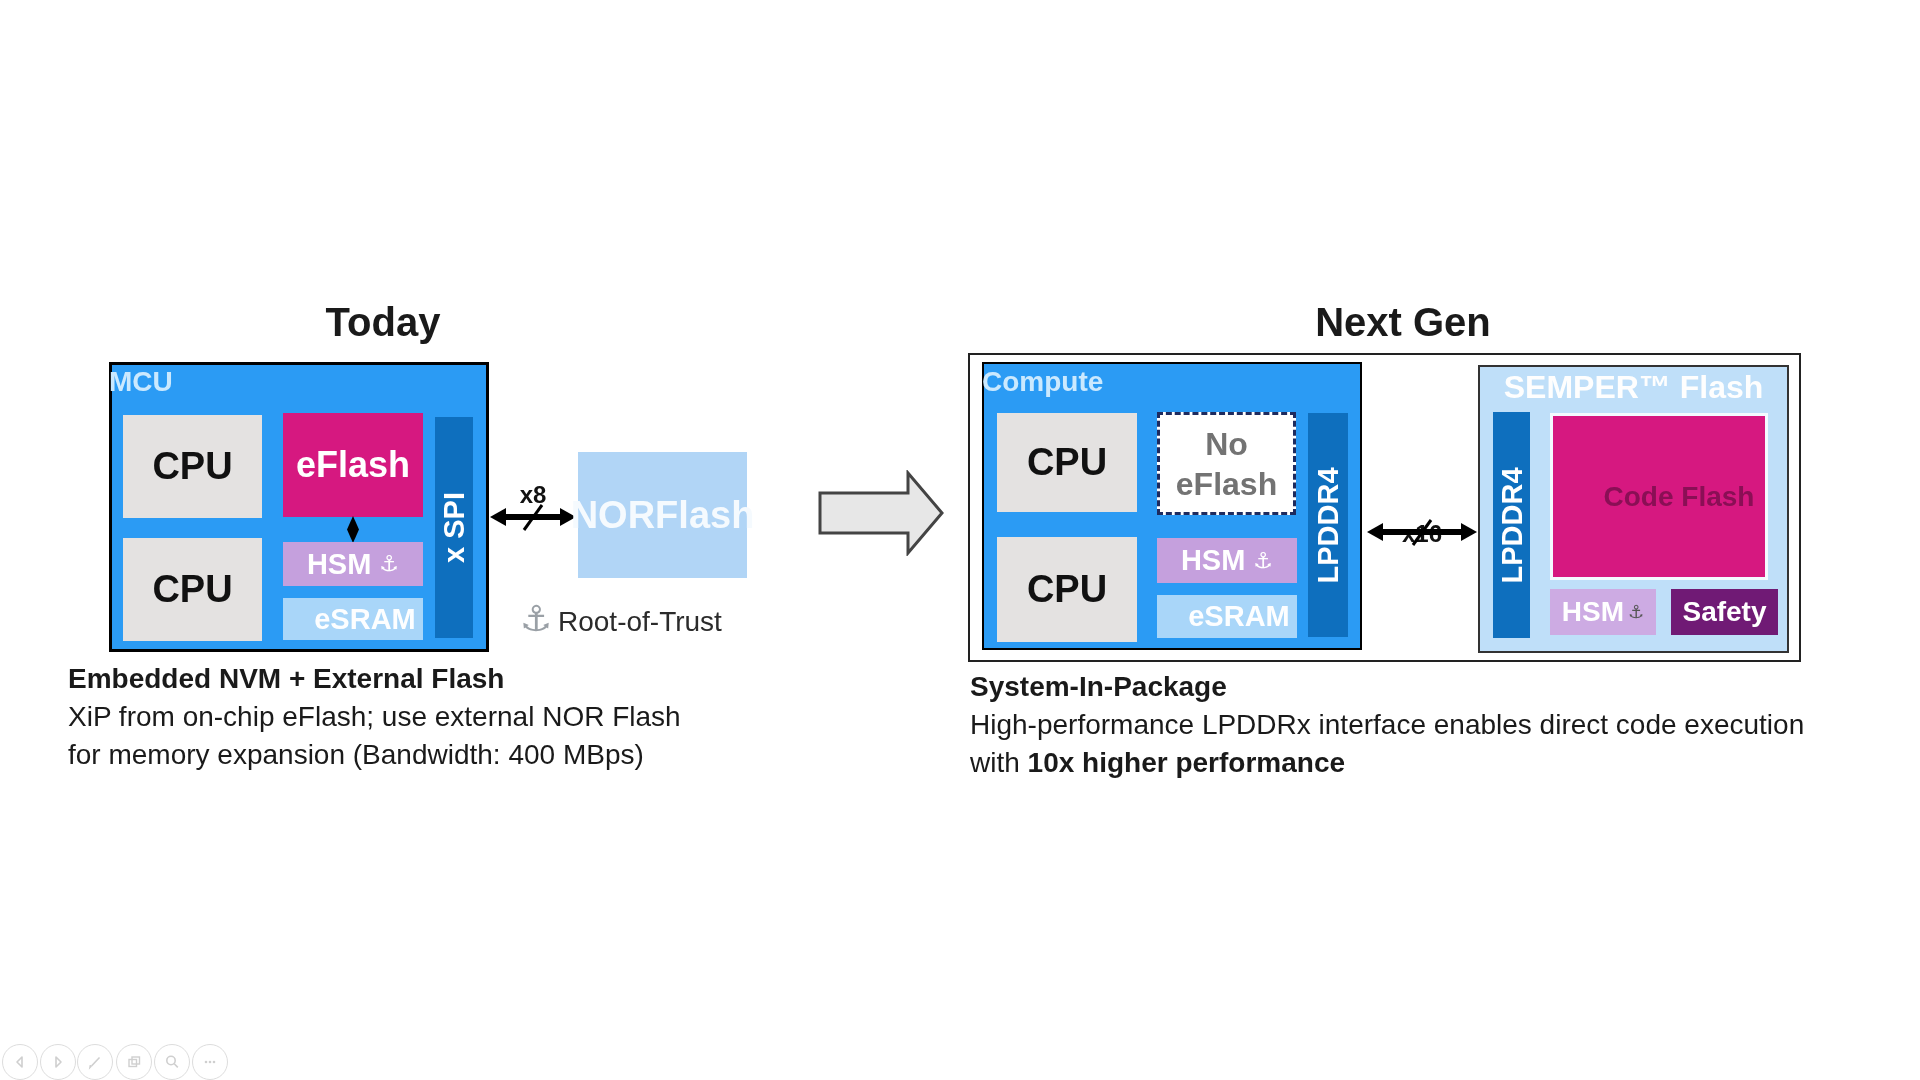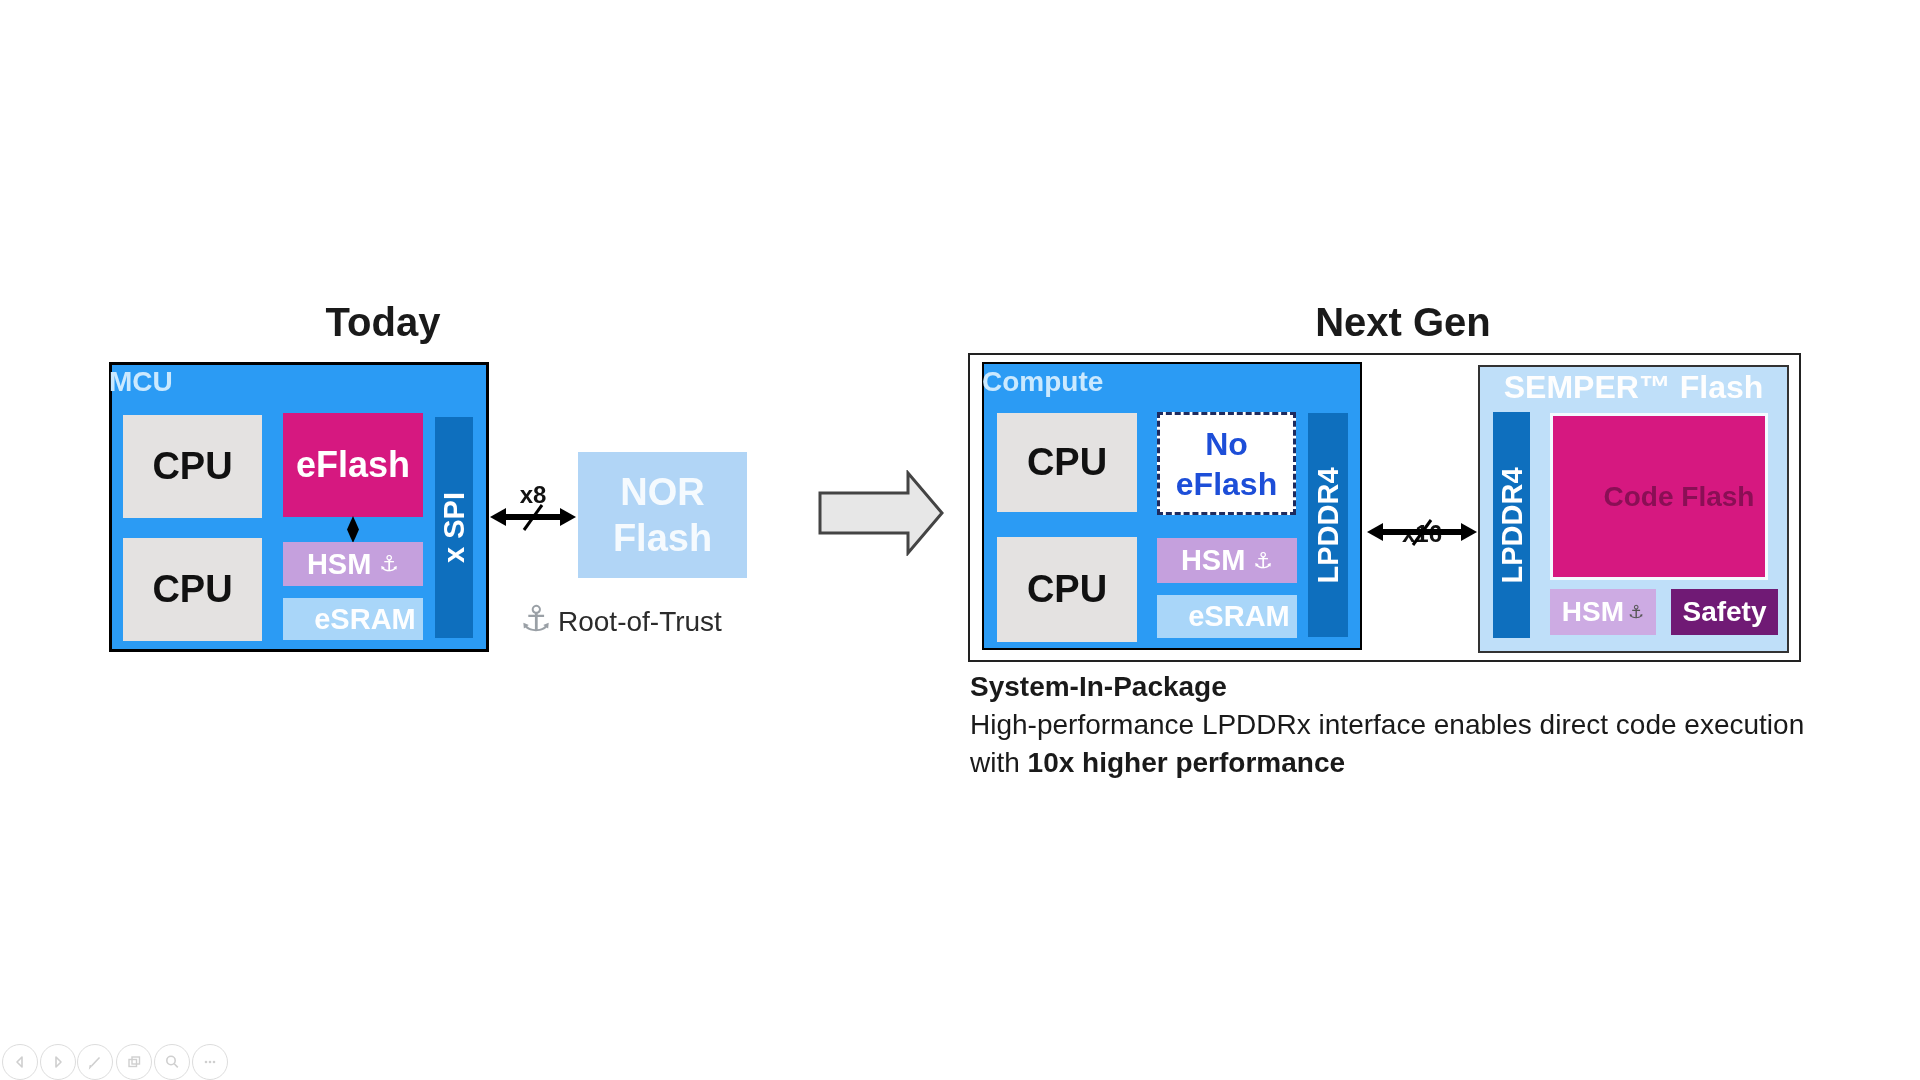--- a/index.html
+++ b/index.html
@@ -11,25 +11,25 @@
   .title{position:absolute;font-weight:bold;font-size:40px;color:#1a1a1a;text-align:center;}
   .bigblue{background:#2b9bf4;border:3px solid #000;}
   .blabel{position:absolute;text-align:left;font-weight:bold;font-size:28px;color:#cbe9fe;}
   .cpu{background:#e4e2e1;color:#111;font-size:38px;}
   .eflash{background:#d61880;color:#fff;font-size:36px;}
   .hsm{background:#c5a0dd;color:#fff;font-size:29px;gap:8px;}
   .esram{background:#a9d6f9;color:#fdfeff;font-size:29px;padding-left:24px;}
   .vbar{background:#0e6fbe;}
   .vbar span{display:block;white-space:nowrap;transform:rotate(-90deg);
              color:#fff;font-weight:bold;font-size:29px;}
-  .norflash{background:#b1d5f6;color:#f5fafe;font-size:38px;line-height:46px;flex-direction:column;}
+  .norflash{background:#b1d5f6;color:#f5fafe;font-size:38px;line-height:46px;flex-direction:row;}
   .buslabel{position:absolute;text-align:center;font-weight:bold;font-size:24px;color:#111;}
   .sip{position:absolute;box-sizing:border-box;border:2px solid #222;background:#fff;}
   .compute{background:#2b9bf4;border:2px solid #000;}
-  .noeflash{background:#fff;border:3px dashed #1e2b5e;color:#1d4ed8;font-size:32px;
+  .noeflash{background:#fff;border:3px dashed #1e2b5e;color:#737373;font-size:32px;
             line-height:40px;flex-direction:column;}
   .semper{background:#bfdff9;border:2px solid #333;}
   .semlabel{position:absolute;text-align:center;font-weight:bold;font-size:32px;color:#fefefe;}
   .codeflash{background:#d61880;border:3px solid #f4faff;color:#8a0f55;font-size:28px;font-weight:bold;}
   .hsm-s{background:#cdabe3;color:#fff;font-size:28px;gap:4px;}
   .safety{background:#701a75;color:#fff;font-size:28px;margin-left:8px;}
   .caption{position:absolute;font-size:28px;color:#1a1a1a;line-height:38px;white-space:nowrap;}
   .caption .hd{font-weight:bold;}
   .anchor{position:absolute;color:#9aa0a6;}
   .rot-label{position:absolute;font-size:28px;color:#2b2b2b;}
@@ -76,20 +76,25 @@
   </svg>
 
   <div class="box norflash" style="left:578px;top:452px;width:169px;height:126px;">
     <span>NOR</span>
     <span>Flash</span>
   </div>
 
   <div class="anchor" style="left:520px;top:598px;font-size:36px;">⚓</div>
   <div class="rot-label" style="left:558px;top:606px;">Root-of-Trust</div>
 
+  <div class="caption" style="left:68px;top:660px;">
+    <div class="hd">Embedded NVM + External Flash</div>
+    <div>XiP from on-chip eFlash; use external NOR Flash</div>
+    <div>for memory expansion (Bandwidth: 400 MBps)</div>
+  </div>
 
   <svg class="abs" style="left:818px;top:470px;" width="127" height="86" viewBox="0 0 127 86">
     <polygon points="2,23 90,23 90,3 124,43 90,83 90,63 2,63" fill="#e7e7e7" stroke="#444" stroke-width="3" stroke-linejoin="miter"></polygon>
   </svg>
 
   <div class="title" style="left:1300px;top:300px;width:206px;">Next Gen</div>
 
   <div class="sip" style="left:968px;top:353px;width:833px;height:309px;"></div>
 
   <div class="box compute" style="left:982px;top:362px;width:380px;height:288px;"></div>

